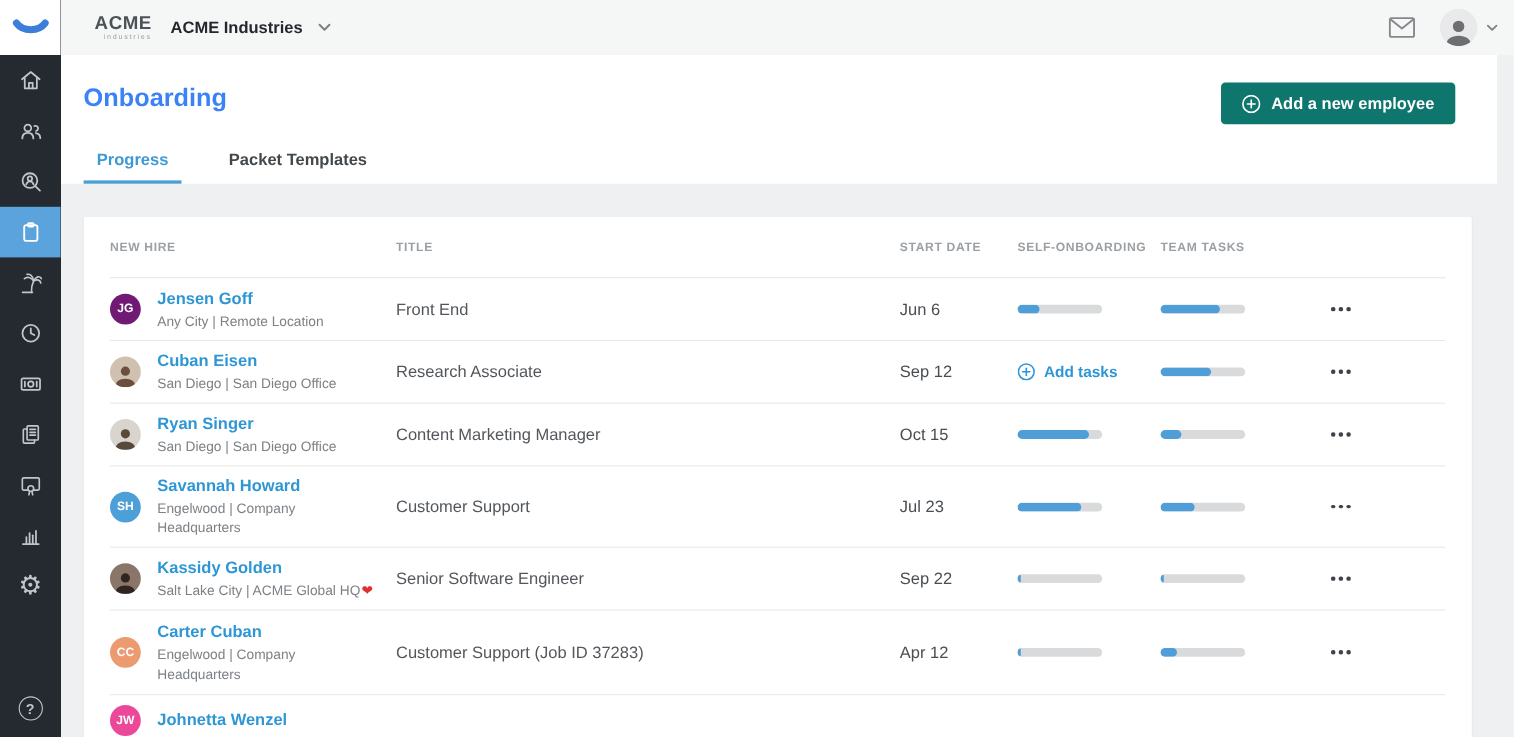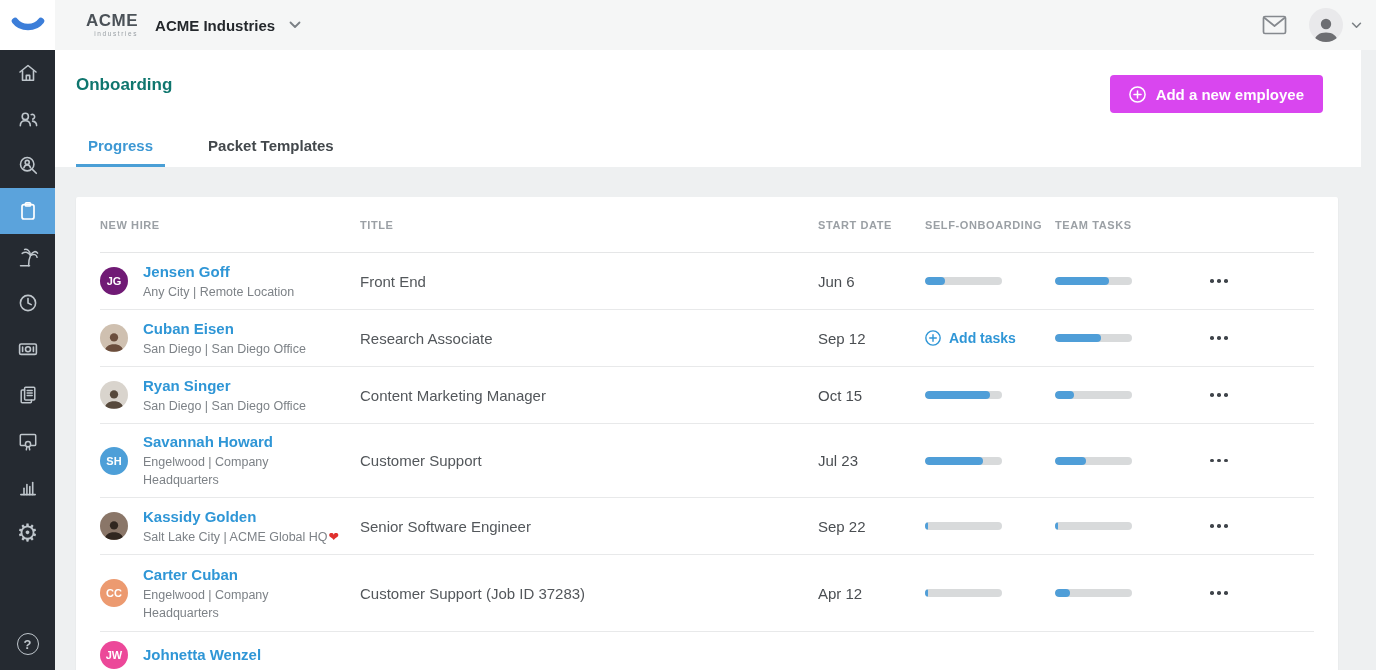--- a/index.html
+++ b/index.html
@@ -29,21 +29,21 @@
   .topbar-right { margin-left:auto; display:flex; align-items:center; margin-right:14px; }
   .mail { color:#85898e; display:flex; margin-right:22px; cursor:pointer; }
   .user-avatar { width:34px; height:34px; border-radius:50%; overflow:hidden; background:#e9e9eb;
     display:flex; align-items:flex-end; justify-content:center; cursor:pointer; }
   .user-avatar svg { display:block; }
   .topbar-right .chev { margin-left:8px; cursor:pointer; }
 
   
   .main { margin-left:55px; padding-top:50px; }
   .page-header { background:#ffffff; margin-right:15px; height:117px; position:relative; padding:25px 0 0 21px; }
-  .page-title { font-size:17px; font-weight:700; color:#0f766e; }
+  .page-title { font-size:23px; font-weight:700; color:#3b82f6; }
   .add-btn { position:absolute; right:38px; top:25px; height:38px; border:none; border-radius:4px;
     color:#ffffff; font-size:15px; font-weight:700; display:flex; align-items:center; gap:10px;
     padding:0 19px; cursor:pointer; font-family:inherit; }
   .tabs { position:absolute; left:21px; bottom:0; display:flex; }
   .tab { font-size:15px; font-weight:700; padding:0 12px 13px 12px; cursor:pointer; color:#43484c; }
   .tab.active { color:#3d98d4; border-bottom:3px solid #4a9fd6; padding-bottom:10px; }
   .tab + .tab { margin-left:31px; }
 
   
   .card { background:#ffffff; margin:30px 38px 0 21px; border-radius:2px;
@@ -201,21 +201,21 @@
       <svg width="11" height="7" viewBox="0 0 12 8" fill="none" stroke="currentColor" stroke-width="1.8" stroke-linecap="round" stroke-linejoin="round">
         <path d="M1.5 1.5 L6 6 L10.5 1.5"></path>
       </svg>
     </div>
   </div>
 </div>
 
 <div class="main">
   <div class="page-header">
     <div class="page-title">Onboarding</div>
-    <button class="add-btn" style="background-color: #d946ef;">
+    <button class="add-btn" style="background-color: #0f766e;">
       <svg width="17" height="17" viewBox="0 0 17 17" fill="none" stroke="#ffffff" stroke-width="1.5" stroke-linecap="round">
         <circle cx="8.5" cy="8.5" r="7.6"></circle>
           <path d="M8.5 5 V12"></path>
           <path d="M5 8.5 H12"></path>
       </svg>
       <span>Add a new employee</span>
     </button>
     <div class="tabs">
       <div class="tab active">Progress</div>
       <div class="tab">Packet Templates</div>

